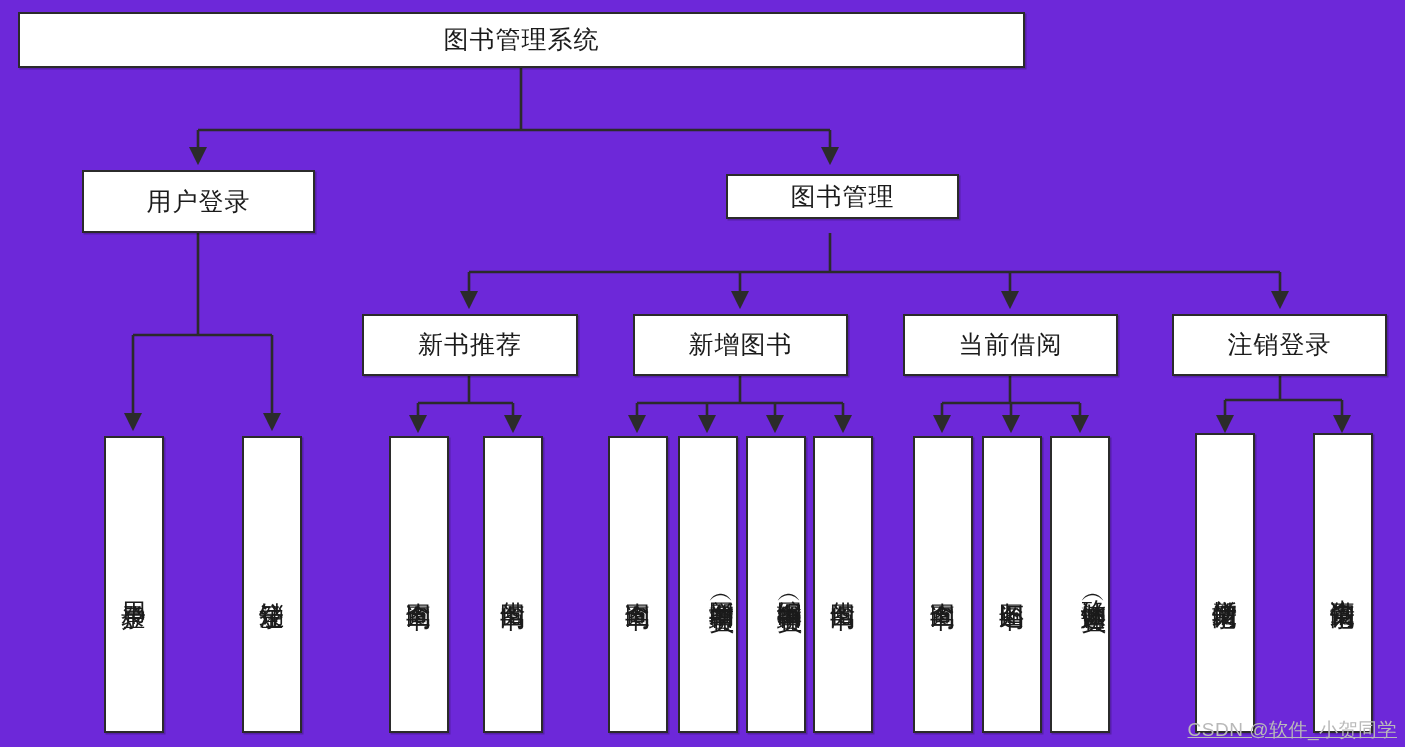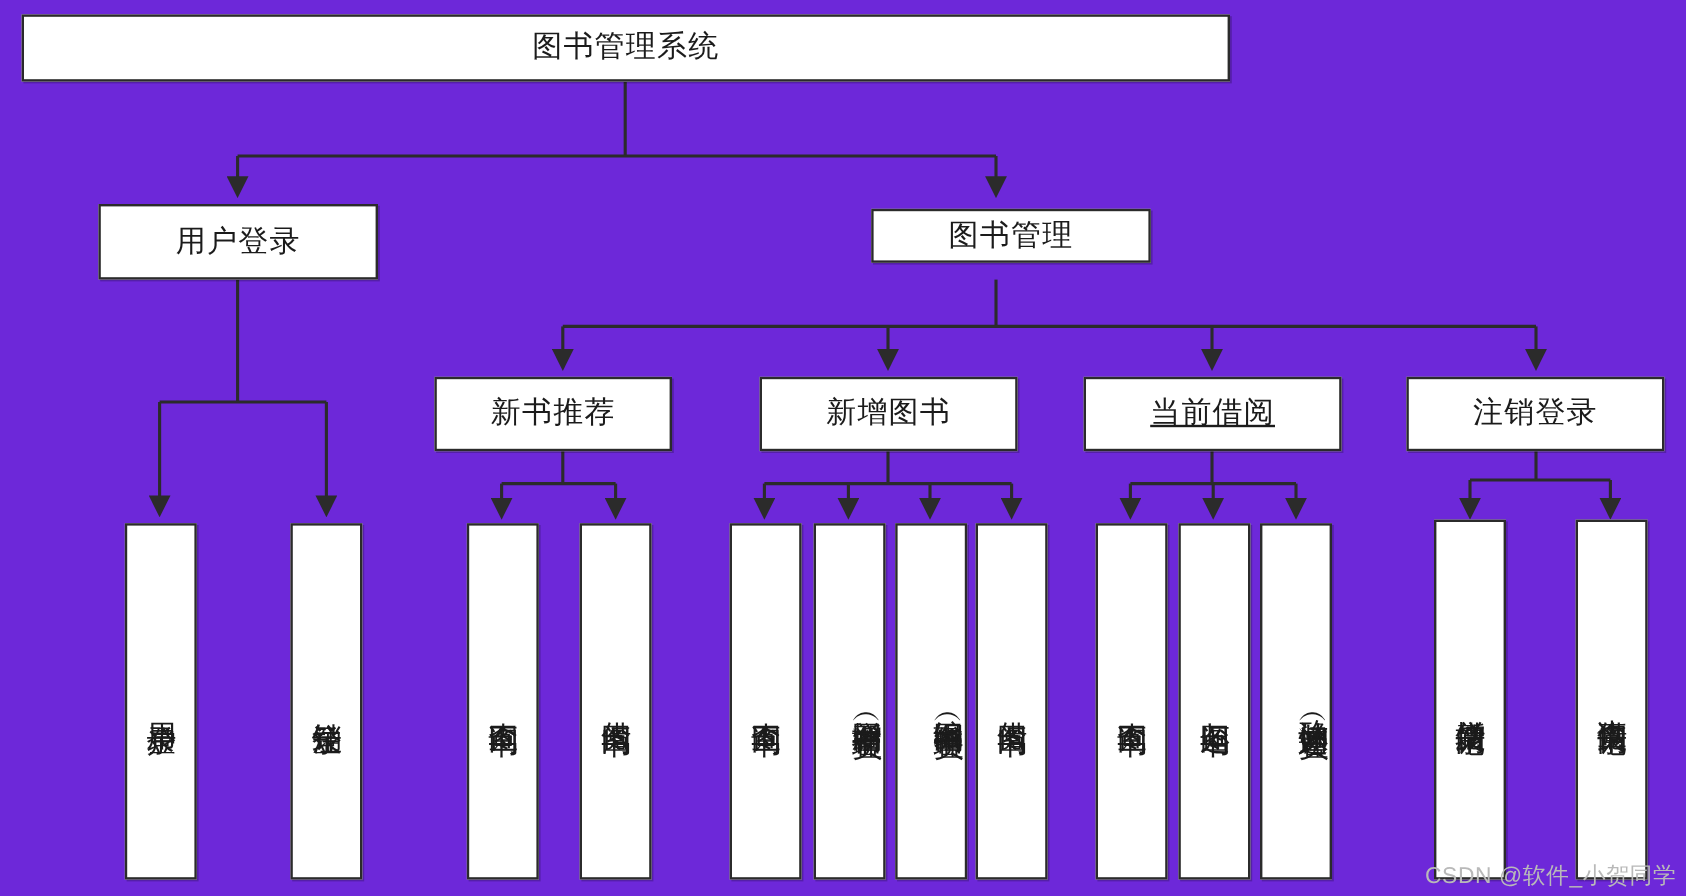--- a/index.html
+++ b/index.html
@@ -59,20 +59,21 @@
     display: block;
   }
   #watermark {
     position: absolute;
     right: 8px;
     bottom: 4px;
     font-size: 19px;
     color: #b9b9b9;
     letter-spacing: 0.5px;
     white-space: nowrap;
+    text-decoration: underline;
   }
 </style>
 </head>
 <body>
 
 <div id="canvas">
 
   <svg id="wires" viewBox="0 0 1405 747" xmlns="http://www.w3.org/2000/svg">
     <defs>
       <marker id="arrow" viewBox="0 0 12 12" refX="6" refY="6" markerWidth="7" markerHeight="7" orient="auto-start-reverse">
@@ -127,27 +128,27 @@
     <span class="node-label">图书管理系统</span>
   </div>
 
   <div class="node horiz" style="left:82px; top:170px; width:233px; height:63px;">
     <span class="node-label">用户登录</span>
   </div>
   <div class="node horiz" style="left:712px; top:174px; width:233px; height:45px;margin-left:14px;">
     <span class="node-label">图书管理</span>
   </div>
 
-  <div class="node horiz" style="left:362px; top:314px; width:198px; height:62px;">
+  <div class="node horiz" style="left:362px; top:314px; width:216px; height:62px;">
     <span class="node-label">新书推荐</span>
   </div>
   <div class="node horiz" style="left:633px; top:314px; width:215px; height:62px;">
     <span class="node-label">新增图书</span>
   </div>
-  <div class="node horiz" style="left:903px; top:314px; width:215px; height:62px;text-decoration:underline;">
+  <div class="node horiz" style="left:903px; top:314px; width:215px; height:62px;">
     <span class="node-label">当前借阅</span>
   </div>
   <div class="node horiz" style="left:1172px; top:314px; width:215px; height:62px;">
     <span class="node-label">注销登录</span>
   </div>
 
   <div class="node vert mid" style="left:104px; top:436px; width:60px; height:297px;">
     <span class="node-label">用户登录</span>
   </div>
   <div class="node vert mid" style="left:242px; top:436px; width:60px; height:297px;">

